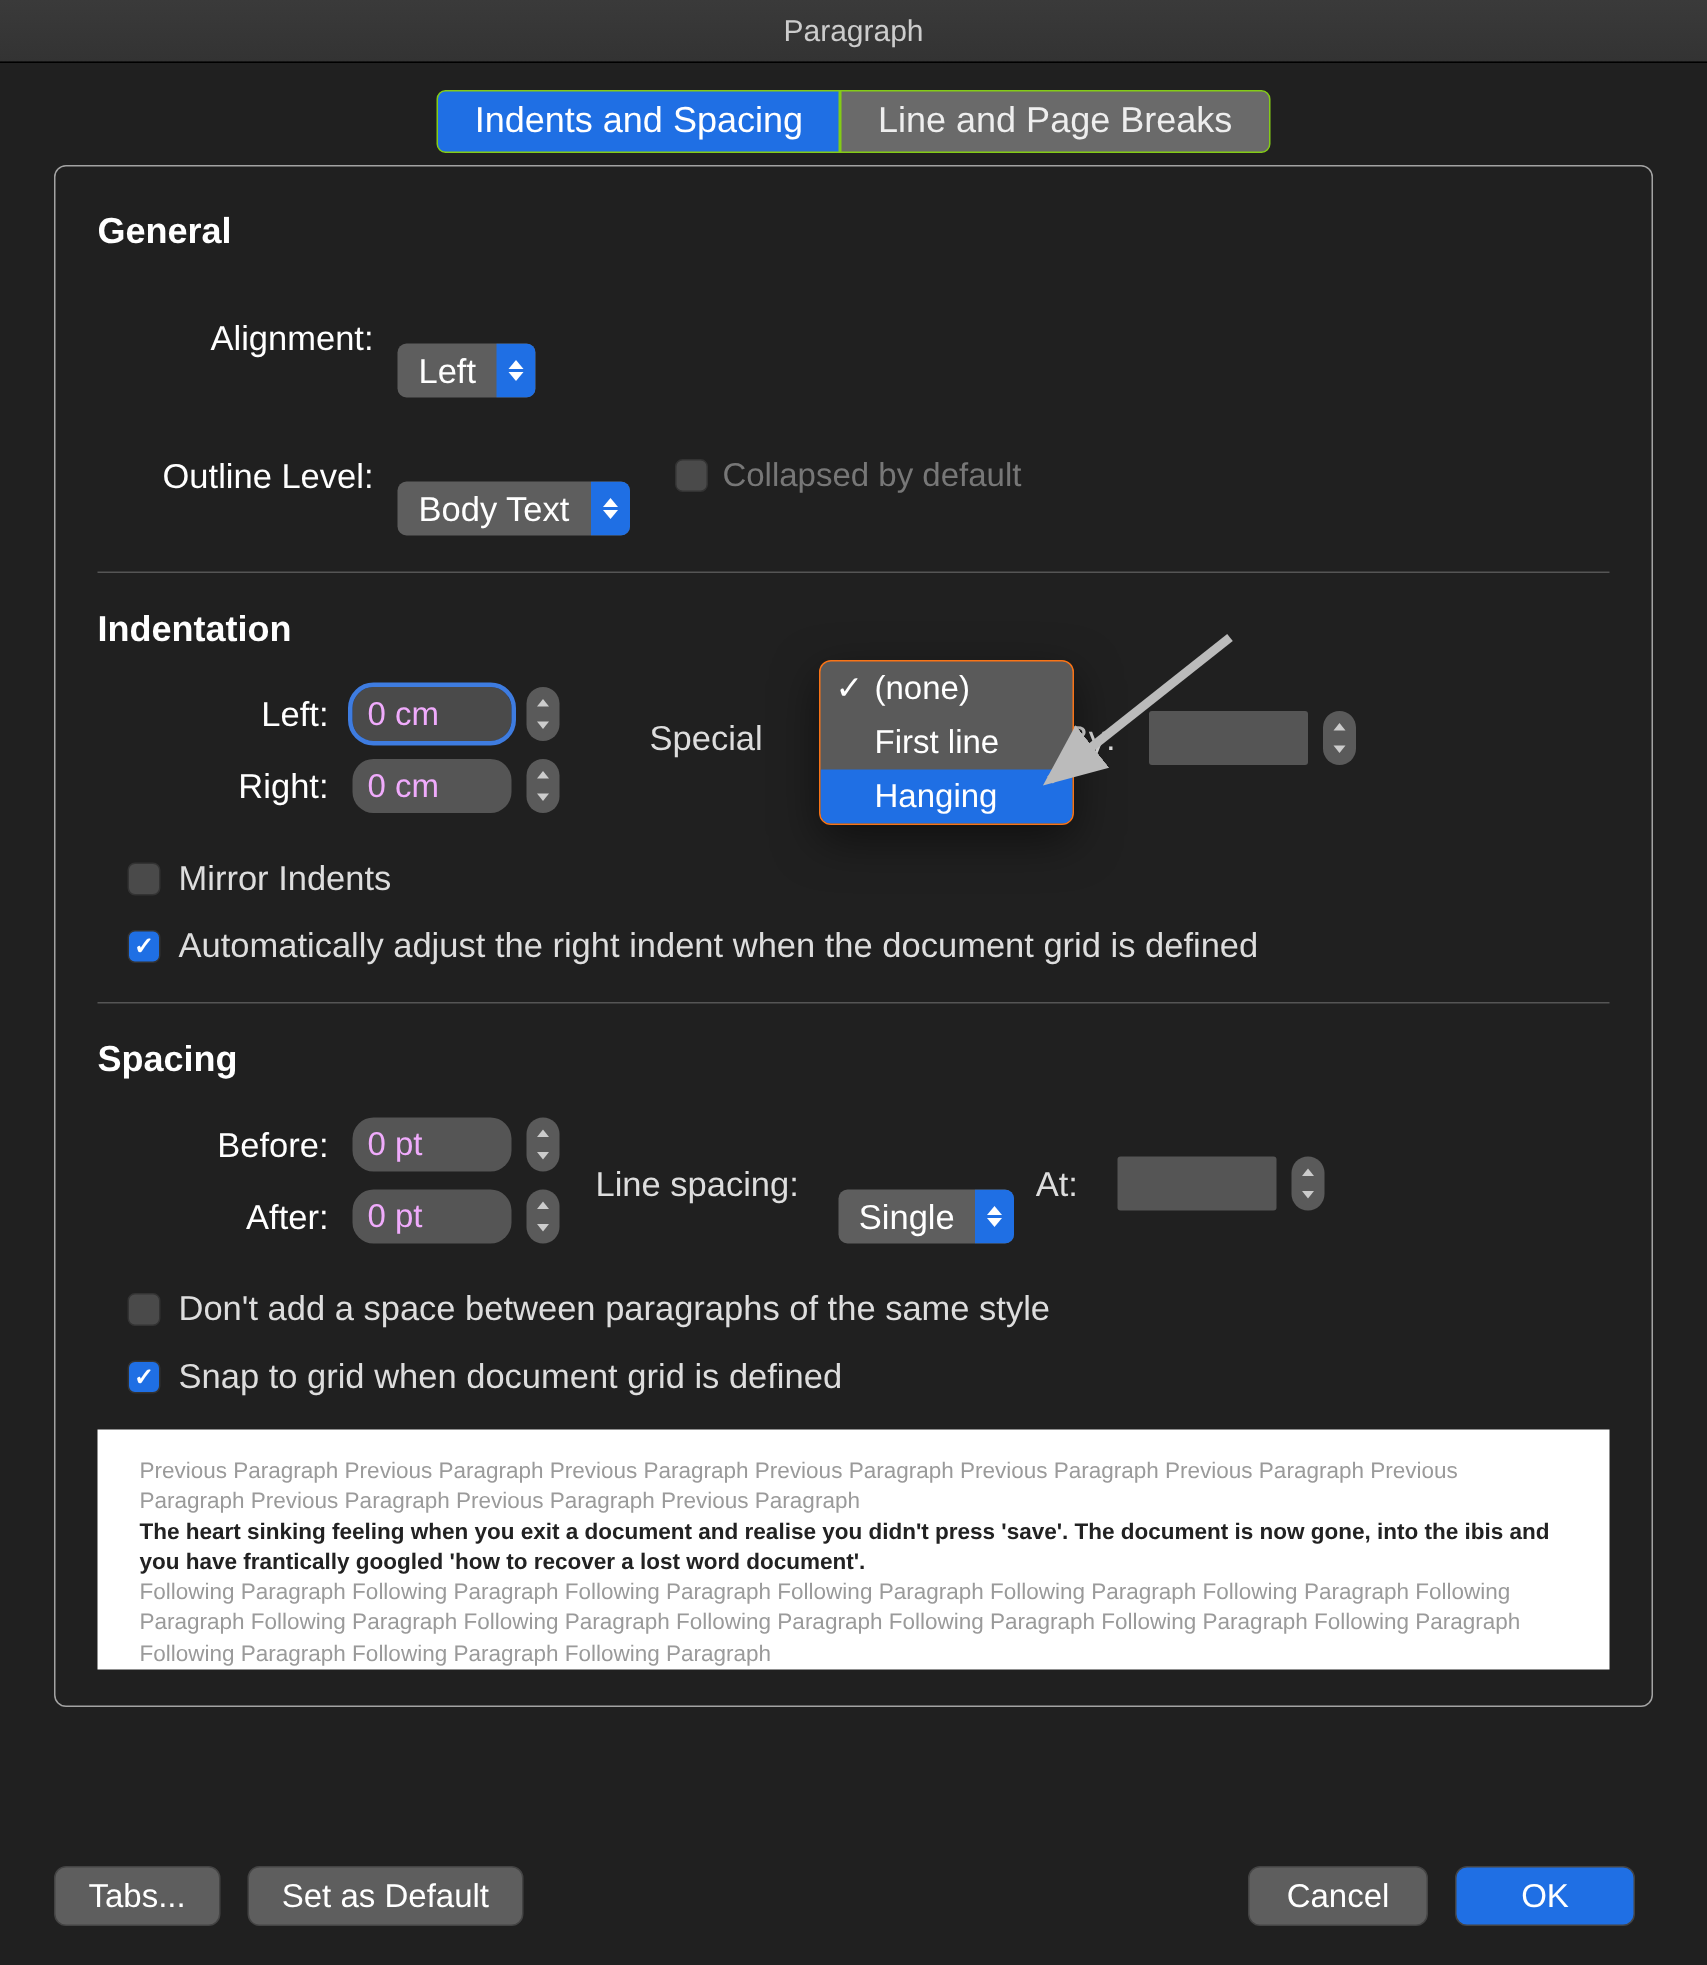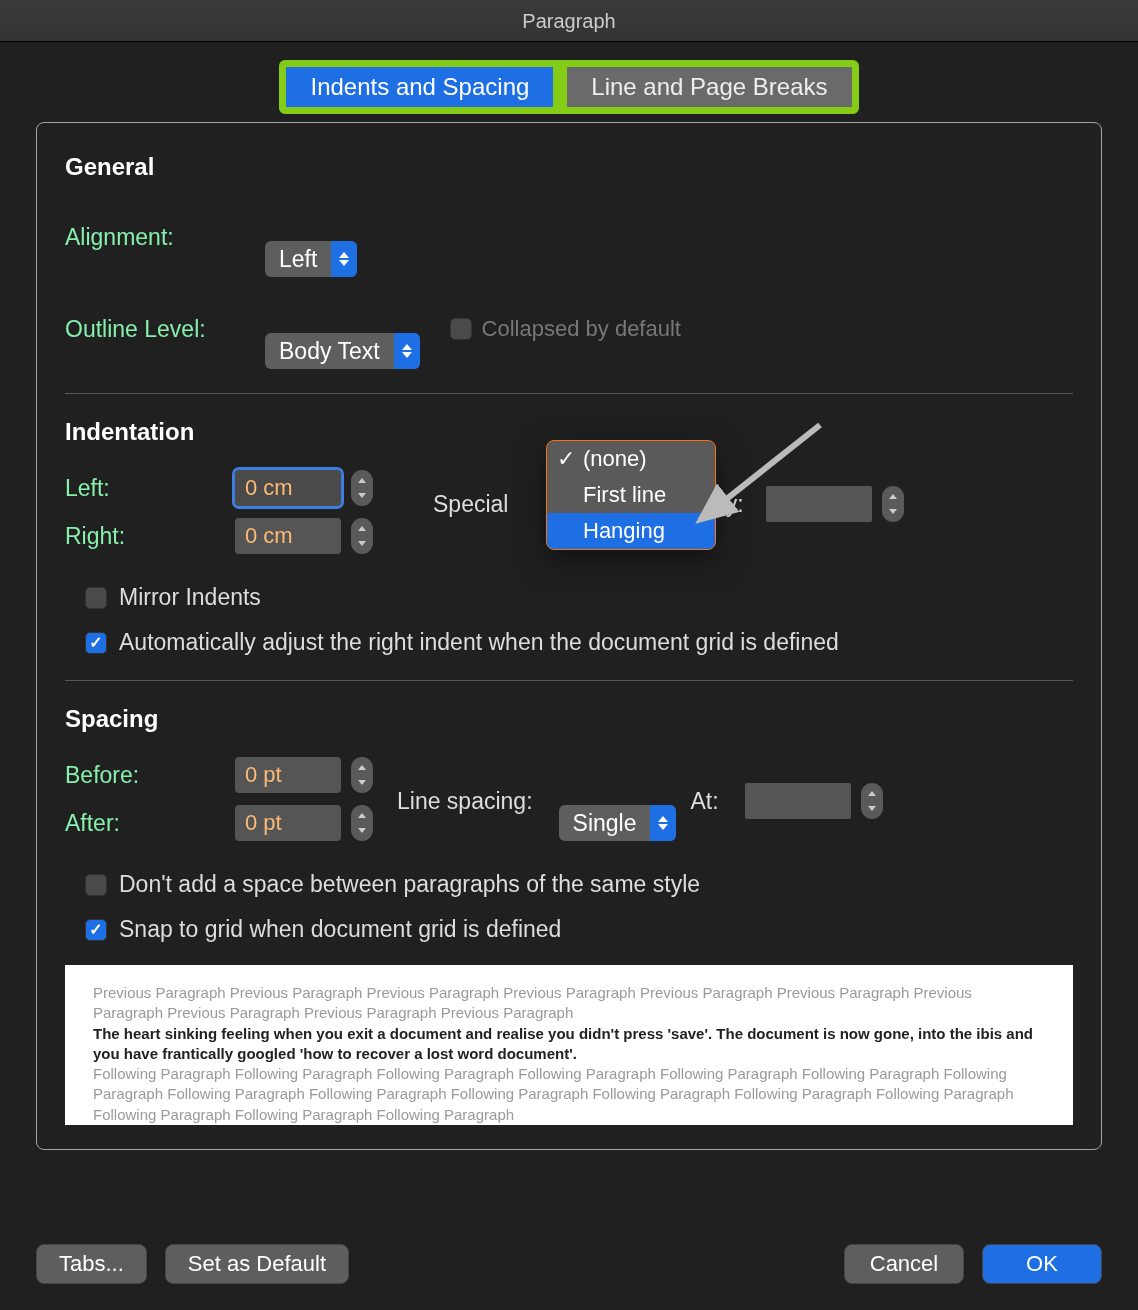--- a/index.html
+++ b/index.html
@@ -1,56 +1,56 @@
 <!DOCTYPE html>
 <html><head>
 <meta charset="utf-8">
 <style>
   * { box-sizing: border-box; margin: 0; padding: 0; font-family: -apple-system, "Helvetica Neue", Arial, sans-serif; }
   body { background: #202020; color: #ddd; width: 1138px; height: 1310px; position: relative; font-size: 22px; }
   .titlebar { height: 42px; line-height: 42px; text-align: center; color: #ccc; font-size: 20px; border-bottom: 1px solid #000; background: linear-gradient(#3a3a3a,#333); }
   .panel-wrap { padding: 18px 36px 0 36px; }
   .tabs { display: flex; justify-content: center; margin-bottom: 8px; }
-  .tab { padding: 6px 24px; font-size: 24px; background: #6a6a6a; color: #eee; border: 7px solid #84cc16; }
+  .tab { padding: 6px 24px; font-size: 24px; background: #6a6a6a; color: #eee; border: 1px solid #84cc16; }
   .tab.sel { background: #1f6fe4; color: #fff; }
   .tab:first-child { border-radius: 6px 0 0 6px; }
   .tab:last-child { border-radius: 0 6px 6px 0; }
   .frame { border: 1px solid #a3a3a3; border-radius: 8px; padding: 24px 28px 24px 28px; }
   h3 { font-size: 24px; font-weight: 700; color: #fff; margin: 6px 0 16px 0; }
   .row { display: flex; align-items: center; margin: 8px 0 12px 0; }
-  .lab { width: 200px; padding-right: 16px; color: #86efac; font-size: 23px; }
+  .lab { width: 200px; text-align: right; padding-right: 16px; color: #ffffff; font-size: 23px; }
   .lab2 { color: #ddd; font-size: 23px; padding: 0 12px 0 0; }
   .select { display: inline-flex; align-items: center; background: #5e5e5e; height: 36px; border-radius: 6px; overflow: hidden; margin-top: 44px; }
   .select .v { padding: 0 14px; font-size: 23px; color: #fff; }
   .select .arr { background: #1f6fe4; height: 100%; width: 26px; display: flex; flex-direction: column; align-items: center; justify-content: center; gap: 2px; }
   .arr .up, .arr .dn { width: 0; height: 0; border-left: 5px solid transparent; border-right: 5px solid transparent; }
   .arr .up { border-bottom: 6px solid #fff; }
   .arr .dn { border-top: 6px solid #fff; }
   .chk { display: flex; align-items: center; gap: 12px; margin: 18px 0 6px 20px; font-size: 23px; color: #ddd; }
   .chkbox { width: 22px; height: 22px; border-radius: 5px; background: #4a4a4a; border: 1px solid #333; display:inline-flex; align-items:center; justify-content:center; }
   .chkbox.on { background: #1f6fe4; }
   .chkbox.on::after { content:"✓"; color:#fff; font-size:16px; font-weight:700; }
   .disabled { color: #777; }
   hr.sep { border: none; border-top: 1px solid #555; margin: 24px 0; }
   .numfield { display: inline-flex; align-items: stretch; gap: 10px; }
-  .numfield .inp { width: 106px; height: 36px; background: #555; color: #fdba74; padding: 0 10px; font-size: 22px; display: flex; align-items: center; border-radius: 4px; }
+  .numfield .inp { width: 106px; height: 36px; background: #555; color: #f0abfc; padding: 0 10px; font-size: 22px; display: flex; align-items: center; border-radius: 14px; }
   .numfield.focus .inp { outline: 3px solid #3e7ce0; outline-offset: 0; background: #4a4a4a; }
   .stepper { width: 22px; background: #5a5a5a; border-radius: 11px; display: flex; flex-direction: column; align-items: center; justify-content: space-around; padding: 3px 0; }
   .stepper .u,.stepper .d{width:0;height:0;border-left:4px solid transparent;border-right:4px solid transparent;}
   .stepper .u{border-bottom:5px solid #ccc;}
   .stepper .d{border-top:5px solid #ccc;}
   .blank-inp { width: 106px; height: 36px; background: #555; border-radius: 2px; }
   
   .popup { position:absolute; border:1px solid #f97316; border-radius:8px; overflow:hidden; background:#5a5a5a; box-shadow:0 10px 30px rgba(0,0,0,.5); }
   .popup .it { display:flex; align-items:center; height:36px; padding:0 24px 0 36px; font-size:22px; color:#fff; position:relative; }
   .popup .it.sel::before { content:"✓"; position:absolute; left:10px; }
   .popup .it.hov { background:#1f6fe4; }
   .preview { background:#fff; color:#9a9a9a; font-size:15px; line-height:1.35; padding:18px 28px 2px 28px; margin-top:22px; height:160px; overflow:hidden; }
   .preview .cur { color:#222; font-weight:600; }
-  .footer { position:absolute; bottom:26px; left:36px; right:36px; display:flex; gap:18px; align-items:center; }
+  .footer { position:absolute; bottom:26px; left:36px; right:48px; display:flex; gap:18px; align-items:center; }
   .btn { background:#5e5e5e; color:#fff; font-size:22px; height:40px; padding:0 22px; border-radius:8px; display:inline-flex; align-items:center; justify-content:center; border:1px solid #444; }
   .btn.blue { background:#1f6fe4; }
   .spacer { flex:1; }
 </style>
 </head>
 <body>
 
 <div class="titlebar">Paragraph</div>
 
 <div class="panel-wrap">

